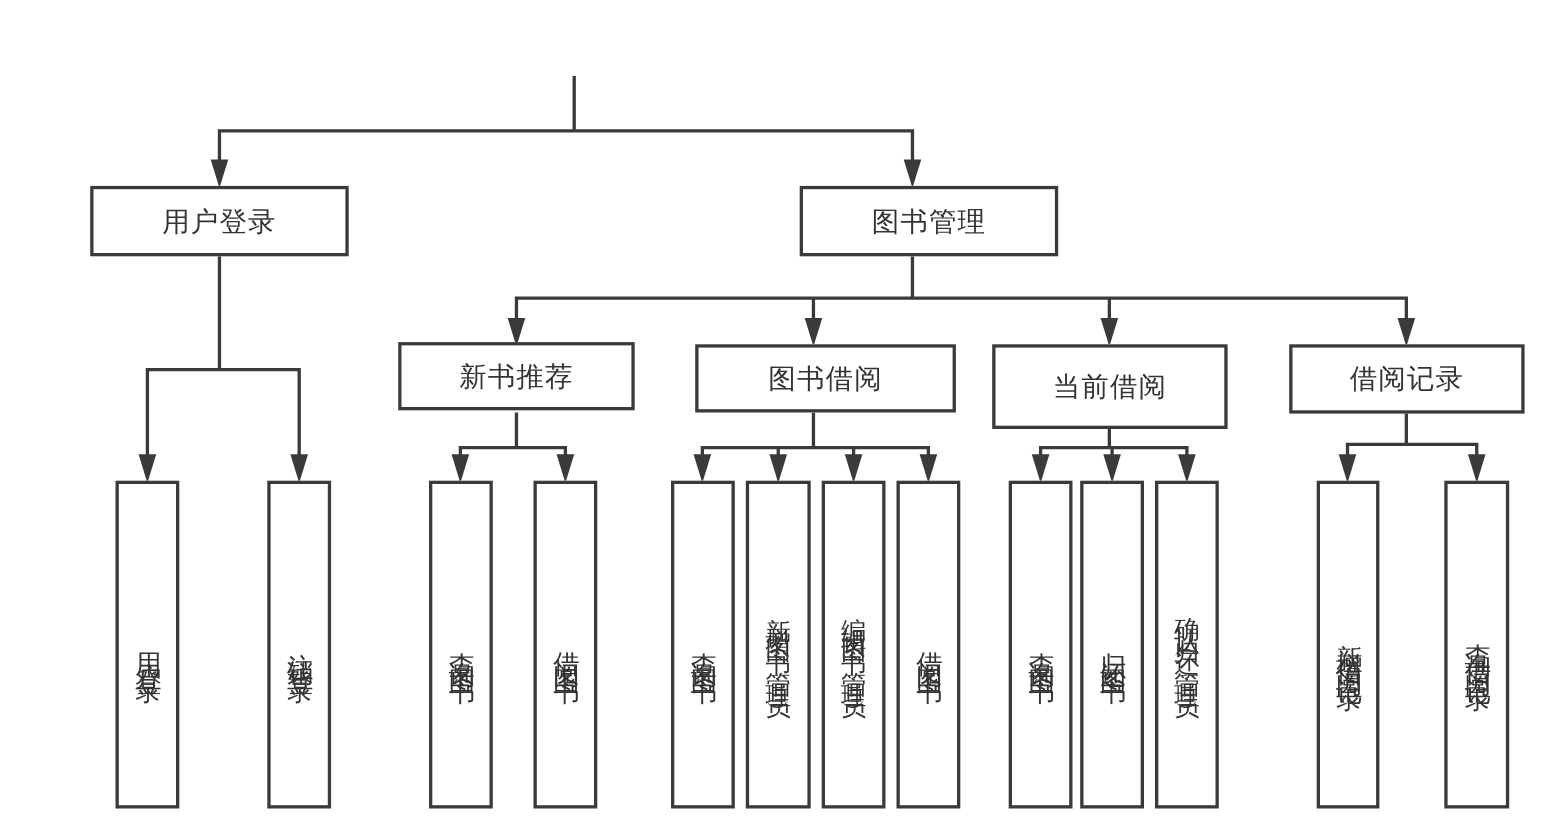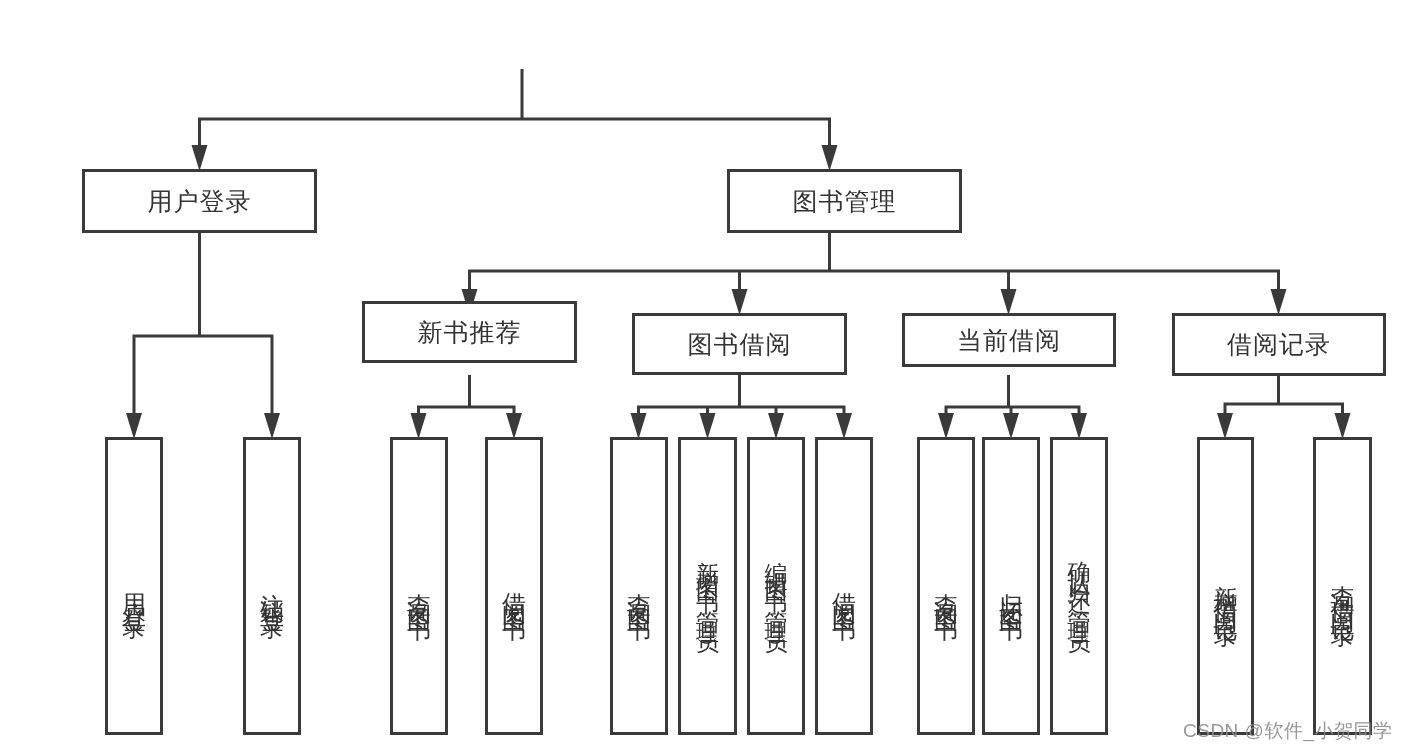--- a/index.html
+++ b/index.html
@@ -99,38 +99,37 @@
       <polygon points="1071,413 1087,413 1079,439"></polygon>
       <polygon points="1217,413 1233,413 1225,439"></polygon>
       <polygon points="1334.5,413 1350.5,413 1342.5,439"></polygon>
     </g>
   </svg>
 
 
   <div class="node h" style="left:82px; top:169px; width:235px; height:64px;">用户登录</div>
   <div class="node h" style="left:712px; top:169px; width:235px; height:64px;margin-left:15px;">图书管理</div>
 
-  <div class="node h" style="left:362px; top:301px; width:215px; height:62px;">新书推荐</div>
-  <div class="node h" style="left:632px; top:313px; width:215px; height:62px;">图书借阅</div>
-  <div class="node h" style="left:902px; top:313px; width:214px; height:54px;text-align:center;">当前借阅</div>
+  <div class="node h" style="left:362px; top:311px; width:215px; height:62px;">新书推荐</div>
+  <div class="node h" style="left:632px; top:313px; width:237px; height:62px;">图书借阅</div>
+  <div class="node h" style="left:902px; top:313px; width:214px; height:77px;text-align:center;">当前借阅</div>
   <div class="node h" style="left:1172px; top:313px; width:214px; height:63px;">借阅记录</div>
 
   <div class="node v" style="left:105px; top:437px; width:58px; height:298px;">用户登录</div>
   <div class="node v" style="left:243px; top:437px; width:58px; height:298px;">注销登录</div>
 
   <div class="node v" style="left:390px; top:437px; width:58px; height:298px;">查询图书</div>
   <div class="node v" style="left:485px; top:437px; width:58px; height:298px;">借阅图书</div>
 
   <div class="node v" style="left:610px; top:437px; width:58px; height:298px;">查询图书</div>
   <div class="node v long" style="left:678px; top:437px; width:59px; height:298px;">新增图书（管理员）</div>
   <div class="node v long" style="left:747px; top:437px; width:58px; height:298px;">编辑图书（管理员）</div>
   <div class="node v" style="left:815px; top:437px; width:58px; height:298px;">借阅图书</div>
 
   <div class="node v" style="left:917px; top:437px; width:58px; height:298px;">查询图书</div>
   <div class="node v" style="left:982px; top:437px; width:58px; height:298px;">归还图书</div>
   <div class="node v long" style="left:1050px; top:437px; width:58px; height:298px;">确认归还（管理员）</div>
 
   <div class="node v" style="left:1197px; top:437px; width:57px; height:298px;">新增借阅记录</div>
   <div class="node v" style="left:1313px; top:437px; width:59px; height:298px;">查询借阅记录</div>
 
-  <div class="watermark">CSDN @软件_小贺同学</div>
 
 </div>
 
 </body></html>

